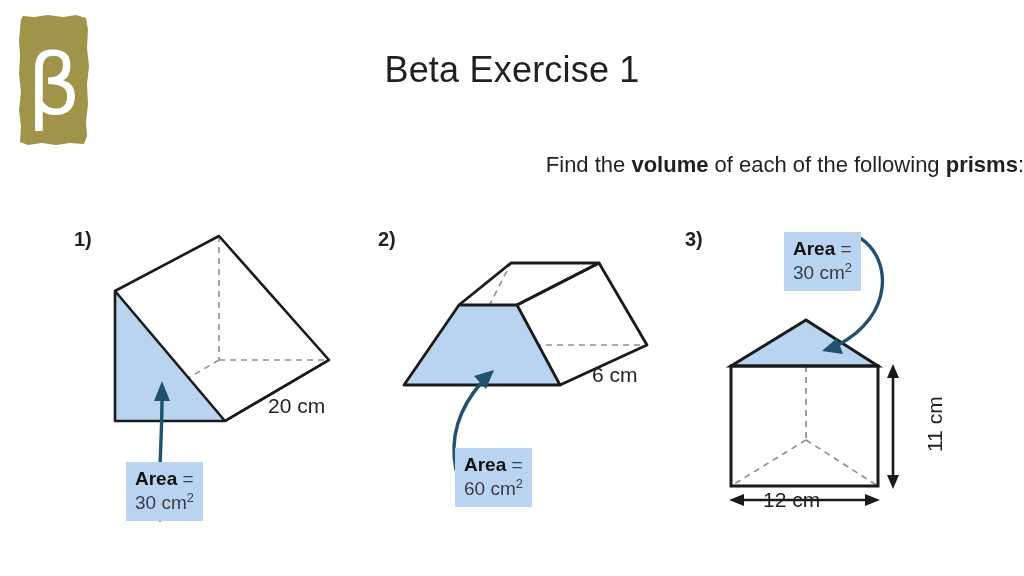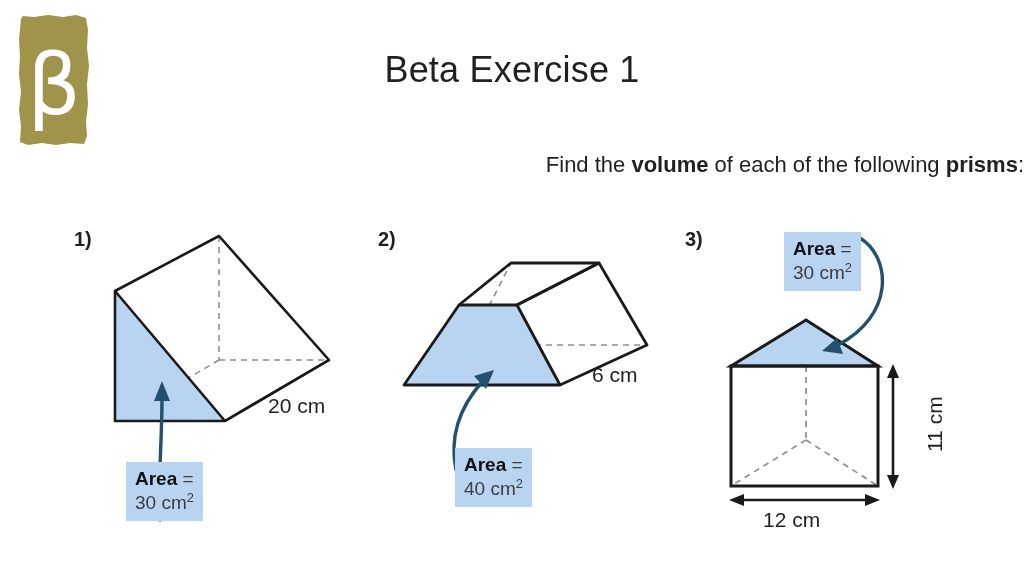--- a/index.html
+++ b/index.html
@@ -181,21 +181,21 @@
       <path d="M86,470 C78,430 96,400 112,382" stroke="#22506f" stroke-width="3.4" fill="none" stroke-linecap="round"></path>
       <polygon points="124,370 104,376 116,389" fill="#22506f"></polygon>
     </g>
   </svg>
 
   <div class="dim-label" style="left:222px; top:363px;">6 cm</div>
 
   <div class="callout" style="left:62px; top:448px;">
     <span class="lbl">Area</span>
     <span class="val">=</span><br>
-    <span class="val">40 cm</span><sup>2</sup>
+    <span class="val">60 cm</span><sup>2</sup>
   </div>
 </div>
 
 <div class="figure" id="figure-3" style="left:680px; top:0px; width:344px; height:576px;">
 
   <div class="fig-number" style="left:5px; top:228px;">3)</div>
 
   <svg class="fig-svg" width="344" height="576" viewBox="0 0 344 576">
 
     <g stroke="#8e8e8e" stroke-width="1.7" fill="none" stroke-dasharray="6,5">
@@ -226,20 +226,20 @@
 
     <g stroke="#1a1a1a" stroke-width="2.6" fill="#1a1a1a">
       <line x1="58" y1="500" x2="191" y2="500"></line>
       <polygon points="49,500 64,494 64,506" stroke="none"></polygon>
       <polygon points="200,500 185,494 185,506" stroke="none"></polygon>
     </g>
   </svg>
 
   <div class="dim-label vert" style="left:243px; top:452px;">11 cm</div>
 
-  <div class="dim-label" style="left:83px; top:508px;">12 cm</div>
+  <div class="dim-label" style="left:83px; top:488px;">12 cm</div>
 
   <div class="callout" style="left:81px; top:232px;">
     <span class="lbl">Area</span>
     <span class="val">=</span><br>
     <span class="val">30 cm</span><sup>2</sup>
   </div>
 </div>
 
 </body></html>

